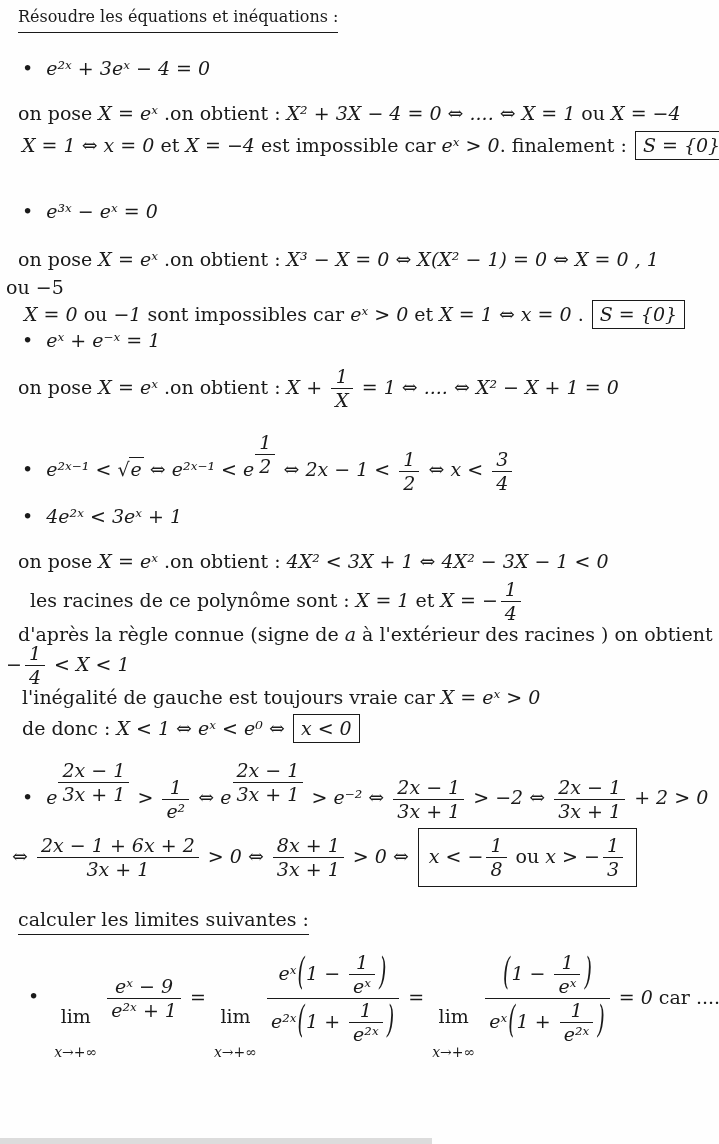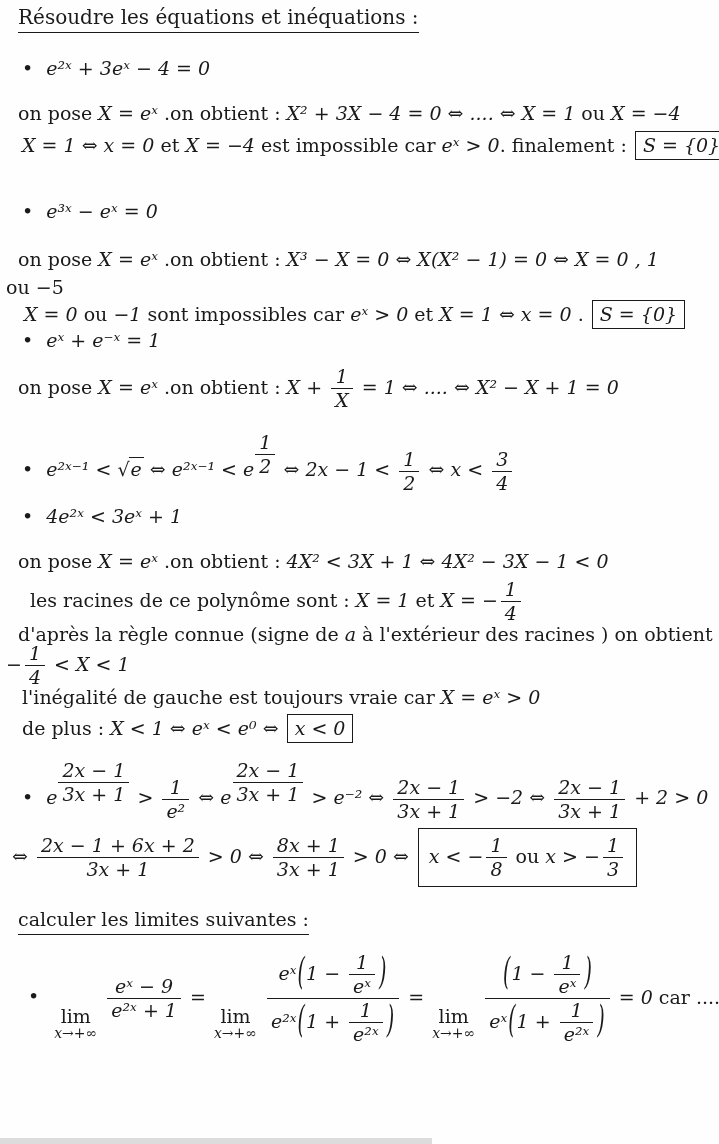--- a/index.html
+++ b/index.html
@@ -6,31 +6,31 @@
   body{
     width:719px;height:1144px;overflow:hidden;position:relative;
     background:#fefefe;color:#1a1a1a;
     font-family:"DejaVu Serif",serif;font-size:19px;
   }
   .page{padding:4px 6px 0 18px;}
   .line{line-height:26px;white-space:nowrap;}
   .rm{font-style:normal;}
   .it{font-style:italic;}
   .u{display:inline-block;border-bottom:1px solid #1a1a1a;padding-bottom:2px;}
-  .title-line{font-size:20px;}
+  .title-line{font-size:16px;}
   .dot{display:inline-block;margin-right:13px;font-style:normal;}
   .bullet{margin-left:4px;}
   .frac{display:inline-block;vertical-align:middle;text-align:center;margin:0 3px;}
   .frac>.fn,.frac>.fd{display:block;line-height:23px;padding:0 4px;}
   .frac>.fd{border-top:1px solid #1a1a1a;}
   .frac.sup{vertical-align:0.18em;margin:0 2px 0 1px;}
   .sqrt .arg{border-top:1px solid #1a1a1a;padding:0 2px;margin-left:-1px;}
   .box{border:1px solid #1a1a1a;padding:2px 7px 3px;margin-left:2px;}
   .bigbox{display:inline-block;border:1px solid #1a1a1a;padding:5px 10px;vertical-align:middle;margin-left:3px;}
-  .limstack{display:inline-flex;flex-direction:column;align-items:center;line-height:20px;vertical-align:-1.05em;margin:0 7px 0 2px;}
+  .limstack{display:inline-flex;flex-direction:column;align-items:center;line-height:20px;vertical-align:-1.05em;margin:0 7px 0 2px;gap:19px;}
   .limstack .sub{font-size:14px;line-height:15px;}
   .bp{display:inline-block;transform:scaleY(2.0);transform-origin:50% 58%;padding:0 1px;}
   .bottom-bar{position:absolute;left:0;bottom:0;width:432px;height:6px;background:#dcdcdc;}
 </style>
 </head>
 <body>
 
 <div class="page">
 
   <div class="line title-line">
@@ -83,21 +83,21 @@
   <div class="line" style="margin-top:-4px">
     <span class="rm">d'après la règle connue (signe de </span><span class="it">a</span><span class="rm"> à l'extérieur des racines ) on obtient :</span>
   </div>
   <div class="line" style="margin-top:-5px;margin-left:-12px">
     <span class="it">−</span><span class="frac it"><span class="fn">1</span><span class="fd">4</span></span><span class="it"> &lt; X &lt; 1</span>
   </div>
   <div class="line" style="margin-top:-5px;margin-left:4px">
     <span class="rm">l'inégalité de gauche est toujours vraie car </span><span class="it">X = eˣ &gt; 0</span>
   </div>
   <div class="line" style="margin-top:5px;margin-left:4px">
-    <span class="rm">de plus : </span><span class="it">X &lt; 1 ⇔ eˣ &lt; e⁰ ⇔ </span><span class="box it">x &lt; 0</span>
+    <span class="rm">de donc : </span><span class="it">X &lt; 1 ⇔ eˣ &lt; e⁰ ⇔ </span><span class="box it">x &lt; 0</span>
   </div>
 
   <div class="line bullet" style="margin-top:18px">
     <span class="dot">•</span><span class="it">e</span><span class="frac sup it"><span class="fn">2x − 1</span><span class="fd">3x + 1</span></span><span class="it"> &gt; </span><span class="frac it"><span class="fn">1</span><span class="fd">e²</span></span><span class="it"> ⇔ e</span><span class="frac sup it"><span class="fn">2x − 1</span><span class="fd">3x + 1</span></span><span class="it"> &gt; e⁻² ⇔ </span><span class="frac it"><span class="fn">2x − 1</span><span class="fd">3x + 1</span></span><span class="it"> &gt; −2 ⇔ </span><span class="frac it"><span class="fn">2x − 1</span><span class="fd">3x + 1</span></span><span class="it"> + 2 &gt; 0</span>
   </div>
   <div class="line" style="margin-top:5px;margin-left:-6px">
     <span class="it">⇔ </span><span class="frac it"><span class="fn">2x − 1 + 6x + 2</span><span class="fd">3x + 1</span></span><span class="it"> &gt; 0 ⇔ </span><span class="frac it"><span class="fn">8x + 1</span><span class="fd">3x + 1</span></span><span class="it"> &gt; 0 ⇔ </span><span class="bigbox"><span class="it">x &lt; −</span><span class="frac it"><span class="fn">1</span><span class="fd">8</span></span><span class="rm"> ou </span><span class="it">x &gt; −</span><span class="frac it"><span class="fn">1</span><span class="fd">3</span></span></span>
   </div>
 
   <div class="line" style="margin-top:19px">

